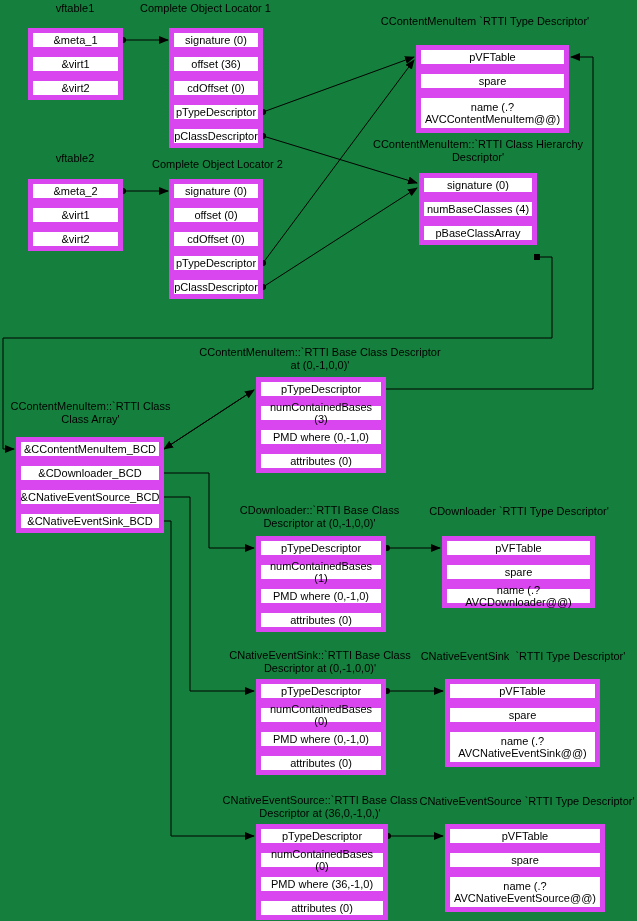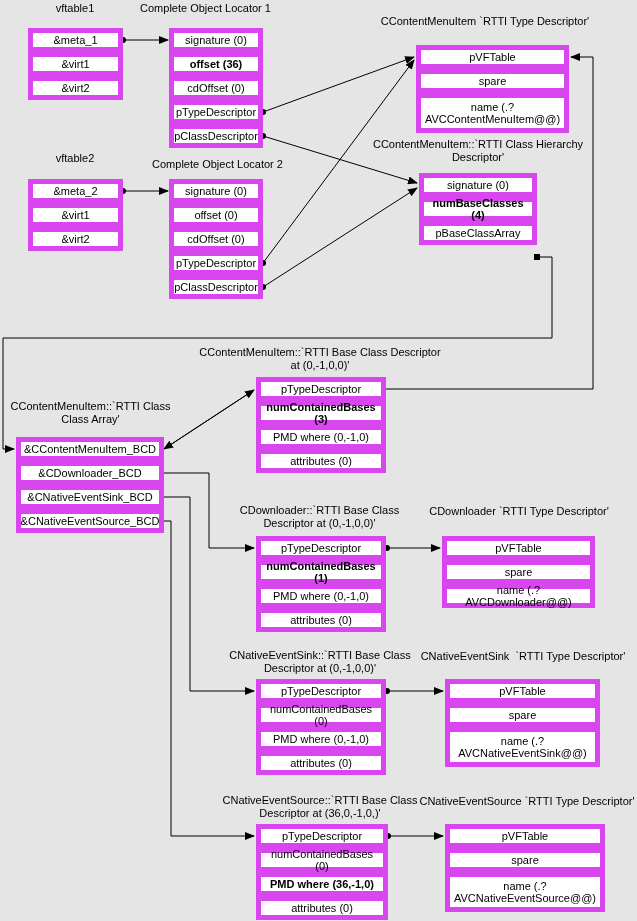--- a/index.html
+++ b/index.html
@@ -1,29 +1,29 @@
 <!DOCTYPE html>
 <html><head>
 <meta charset="utf-8">
 <style>
   html,body{margin:0;padding:0;background:#ffffff;}
   #canvas{
-    position:relative;width:637px;height:921px;background:#e5e5e5;
+    position:relative;width:637px;height:921px;background:#15803d;
     font-family:"Liberation Sans","DejaVu Sans",sans-serif;
     font-size:11px;color:#000;overflow:hidden;
   }
   #wires{position:absolute;left:0;top:0;width:637px;height:921px;z-index:0;}
   .box{position:absolute;z-index:1;}
   .row{
     box-sizing:border-box;border:5px solid #d946ef;background:#fff;
     height:24px;display:flex;align-items:center;justify-content:center;
     text-align:center;padding:0 2px;line-height:12px;
   }
   .row.tall{height:40px;}
-  .row.b{font-weight:bold;}
+  .row.b{font-weight:normal;}
   .title{
     position:absolute;z-index:1;text-align:center;line-height:13px;
     white-space:pre-wrap;
   }
 </style>
 </head>
 <body>
 
 <div id="canvas">
 
@@ -110,22 +110,22 @@
 
   <div class="box" style="left:419px;top:173px;width:118px">
     <div class="row">signature (0)</div>
     <div class="row b">numBaseClasses (4)</div>
     <div class="row">pBaseClassArray</div>
   </div>
 
   <div class="box" style="left:16px;top:437px;width:148px">
     <div class="row">&amp;CContentMenuItem_BCD</div>
     <div class="row">&amp;CDownloader_BCD</div>
+    <div class="row">&amp;CNativeEventSource_BCD</div>
     <div class="row">&amp;CNativeEventSink_BCD</div>
-    <div class="row">&amp;CNativeEventSource_BCD</div>
   </div>
 
   <div class="box" style="left:256px;top:377px;width:130px">
     <div class="row">pTypeDescriptor</div>
     <div class="row b">numContainedBases (3)</div>
     <div class="row">PMD where (0,-1,0)</div>
     <div class="row">attributes (0)</div>
   </div>
 
   <div class="box" style="left:256px;top:536px;width:130px">

